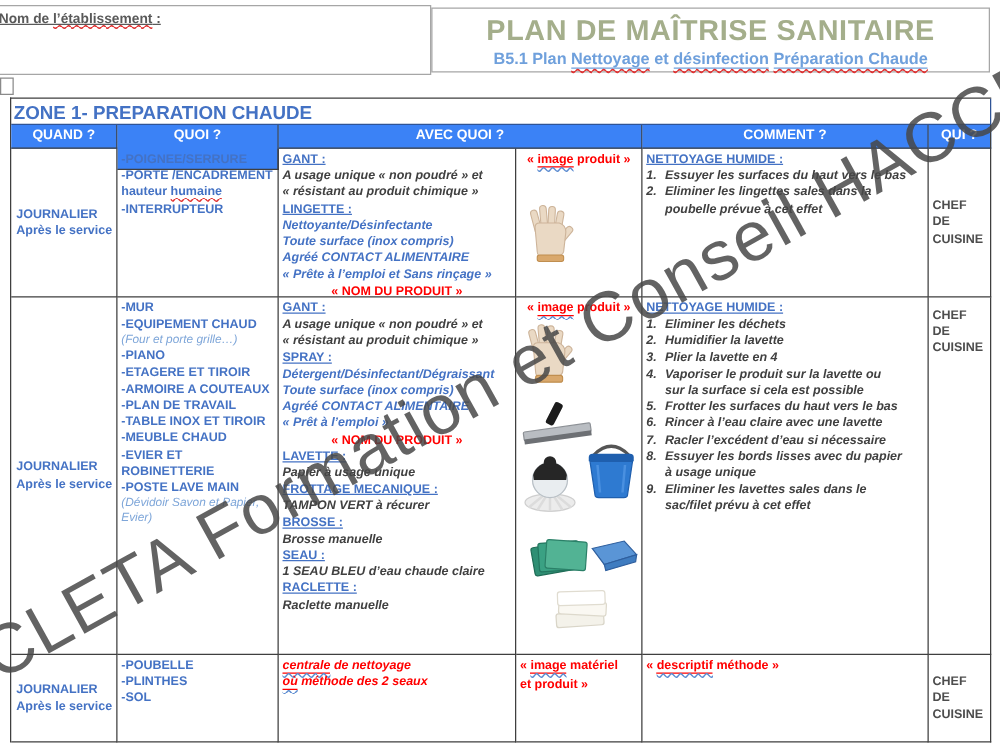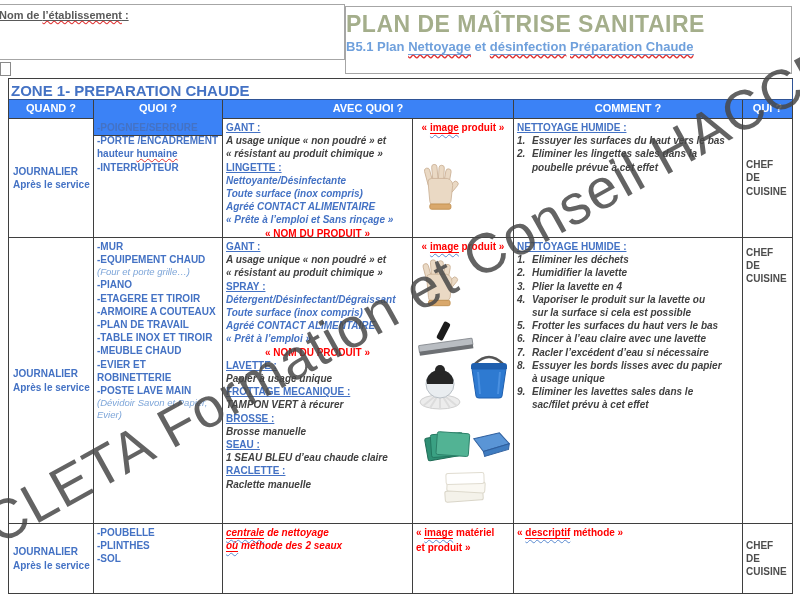--- a/index.html
+++ b/index.html
@@ -5,22 +5,22 @@
   html,body{margin:0;padding:0;background:#fff;}
   .page{position:relative;width:800px;height:600px;background:#fff;overflow:hidden;
         font-family:"Liberation Sans", sans-serif;}
 
   
   .estab-box{position:absolute;left:-12px;top:4px;width:357px;height:56px;
              border:1px solid #a6a6a6;box-sizing:border-box;}
   .estab{position:absolute;left:10px;top:4px;font-size:11px;font-weight:bold;color:#595959;
          white-space:nowrap;}
   .estab .ln{text-decoration:underline;}
-  .title-box{position:absolute;left:345px;top:6px;width:447px;height:68px;
-             border:1px solid #a6a6a6;box-sizing:border-box;}
+  .title-box{position:absolute;left:345px;top:6px;width:447px;height:52px;
+             border:1px solid #a6a6a6;box-sizing:border-box;text-align:center;}
   .doc-title{margin-top:4px;font-size:23px;font-weight:bold;color:#A4AE8B;letter-spacing:.5px;}
   .doc-sub{font-size:13px;font-weight:bold;color:#6FA0DC;margin-top:1px;}
   .anchor-box{position:absolute;left:0px;top:62px;width:11px;height:14px;
               border:1px solid #8a8a8a;box-sizing:border-box;background:#fff;}
 
   
   .tbl{position:absolute;left:8px;top:78px;width:784px;height:515px;
        border-left:1px solid #3f3f3f;border-top:1px solid #3f3f3f;box-sizing:content-box;}
   .cell{position:absolute;border-right:1px solid #3f3f3f;border-bottom:1px solid #3f3f3f;
         box-sizing:border-box;padding:2px 3px;overflow:hidden;font-size:10px;line-height:13.2px;}

